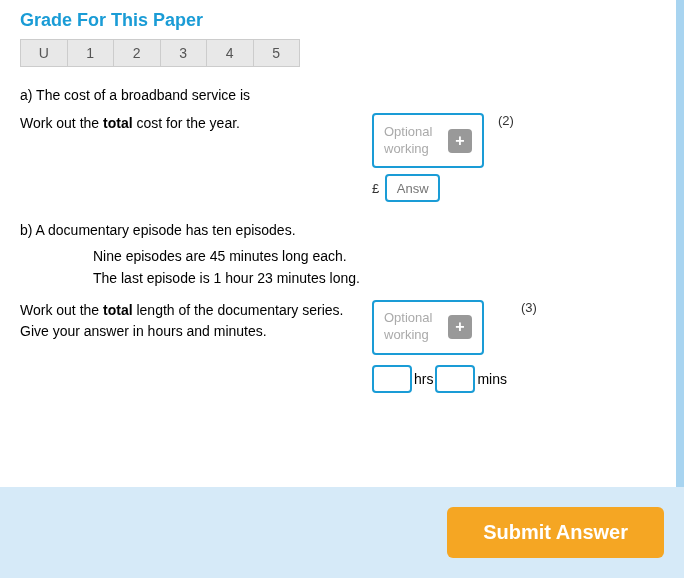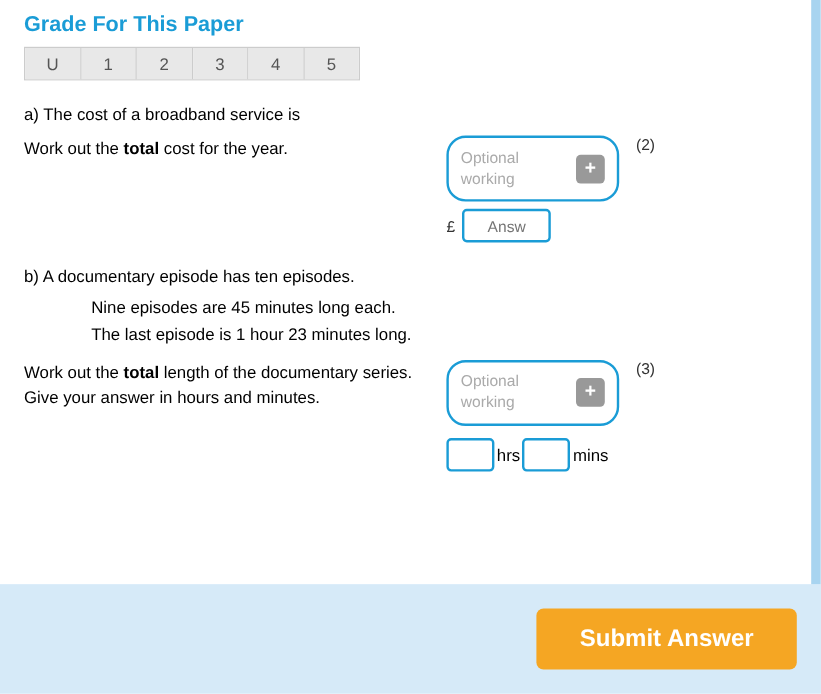--- a/index.html
+++ b/index.html
@@ -40,39 +40,39 @@
       font-size: 14px;
       color: #555;
     }
     .grade-cell:last-child {
       border-right: none;
     }
     .section {
       margin-bottom: 18px;
     }
     .indented {
-      margin-left: 56px;
+      margin-left: 73px;
       line-height: 1.6;
       margin-bottom: 6px;
     }
     .question-row {
       display: flex;
       align-items: flex-start;
       margin-top: 10px;
       gap: 12px;
     }
     .question-left {
       flex: 0 0 340px;
       line-height: 1.5;
     }
     .optional-working-box {
       border: 2px solid #1a9cd6;
-      border-radius: 16px;
+      border-radius: 4px;
       padding: 8px 10px;
-      width: 144px;
+      width: 112px;
       min-height: 55px;
       display: flex;
       align-items: center;
       justify-content: space-between;
       background: #fff;
       color: #aaa;
       font-size: 13px;
     }
     .plus-btn {
       background: #999;
@@ -93,21 +93,21 @@
       align-items: center;
       gap: 6px;
     }
     .answer-prefix {
       font-size: 13px;
       color: #333;
     }
     .answer-box {
       border: 2px solid #1a9cd6;
       border-radius: 4px;
-      width: 74px;
+      width: 55px;
       height: 28px;
       text-align: center;
       font-size: 13px;
       outline: none;
     }
     .marks-badge {
       font-size: 13px;
       color: #333;
       margin-left: 4px;
     }

